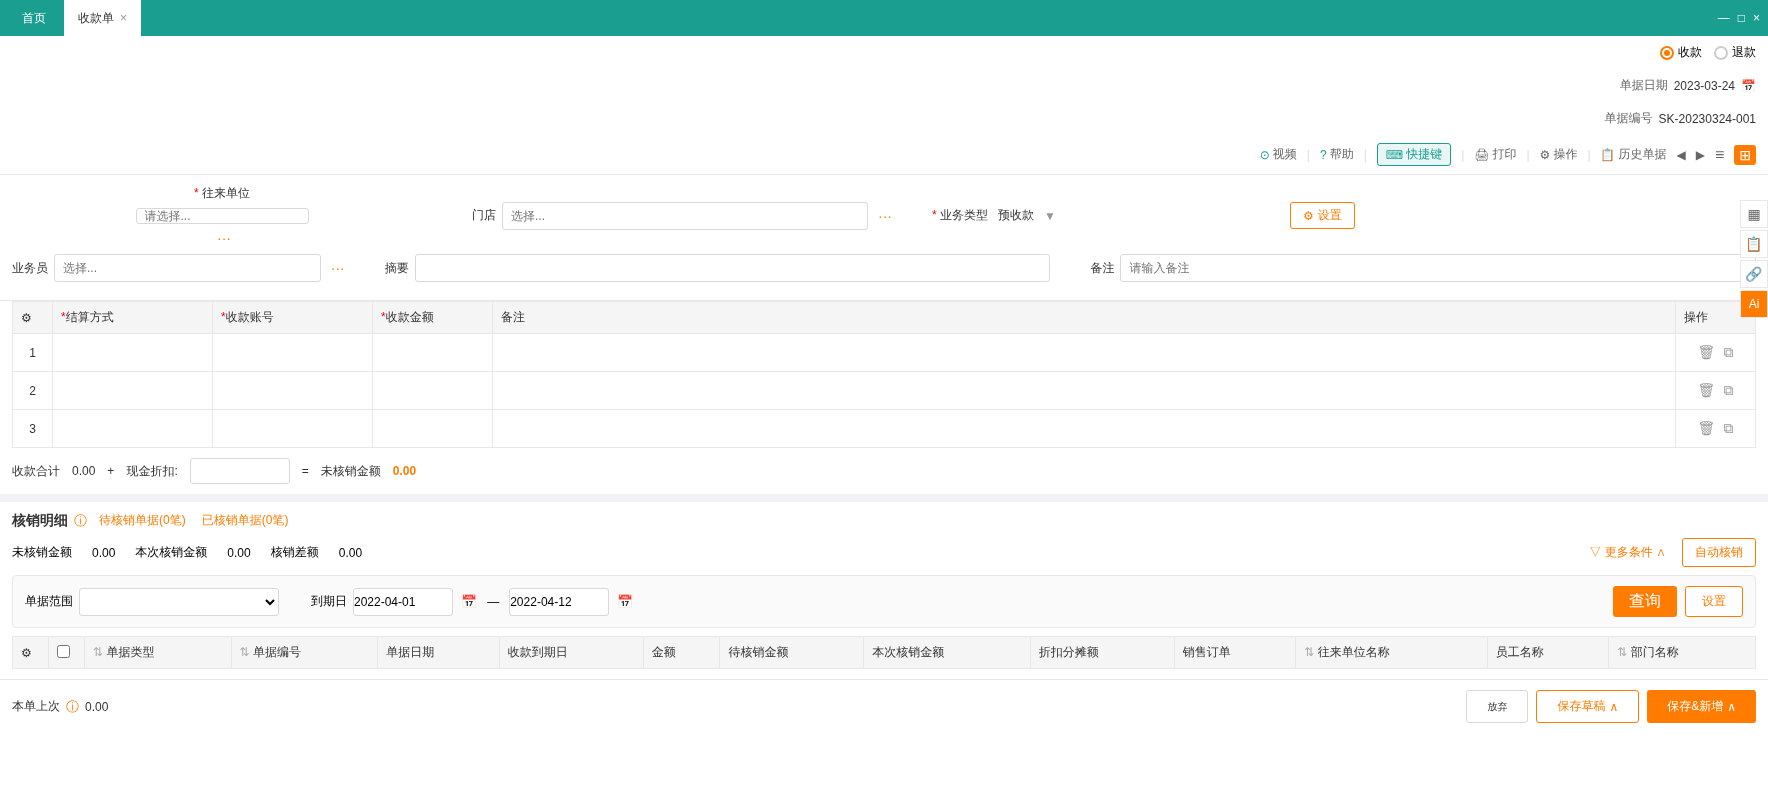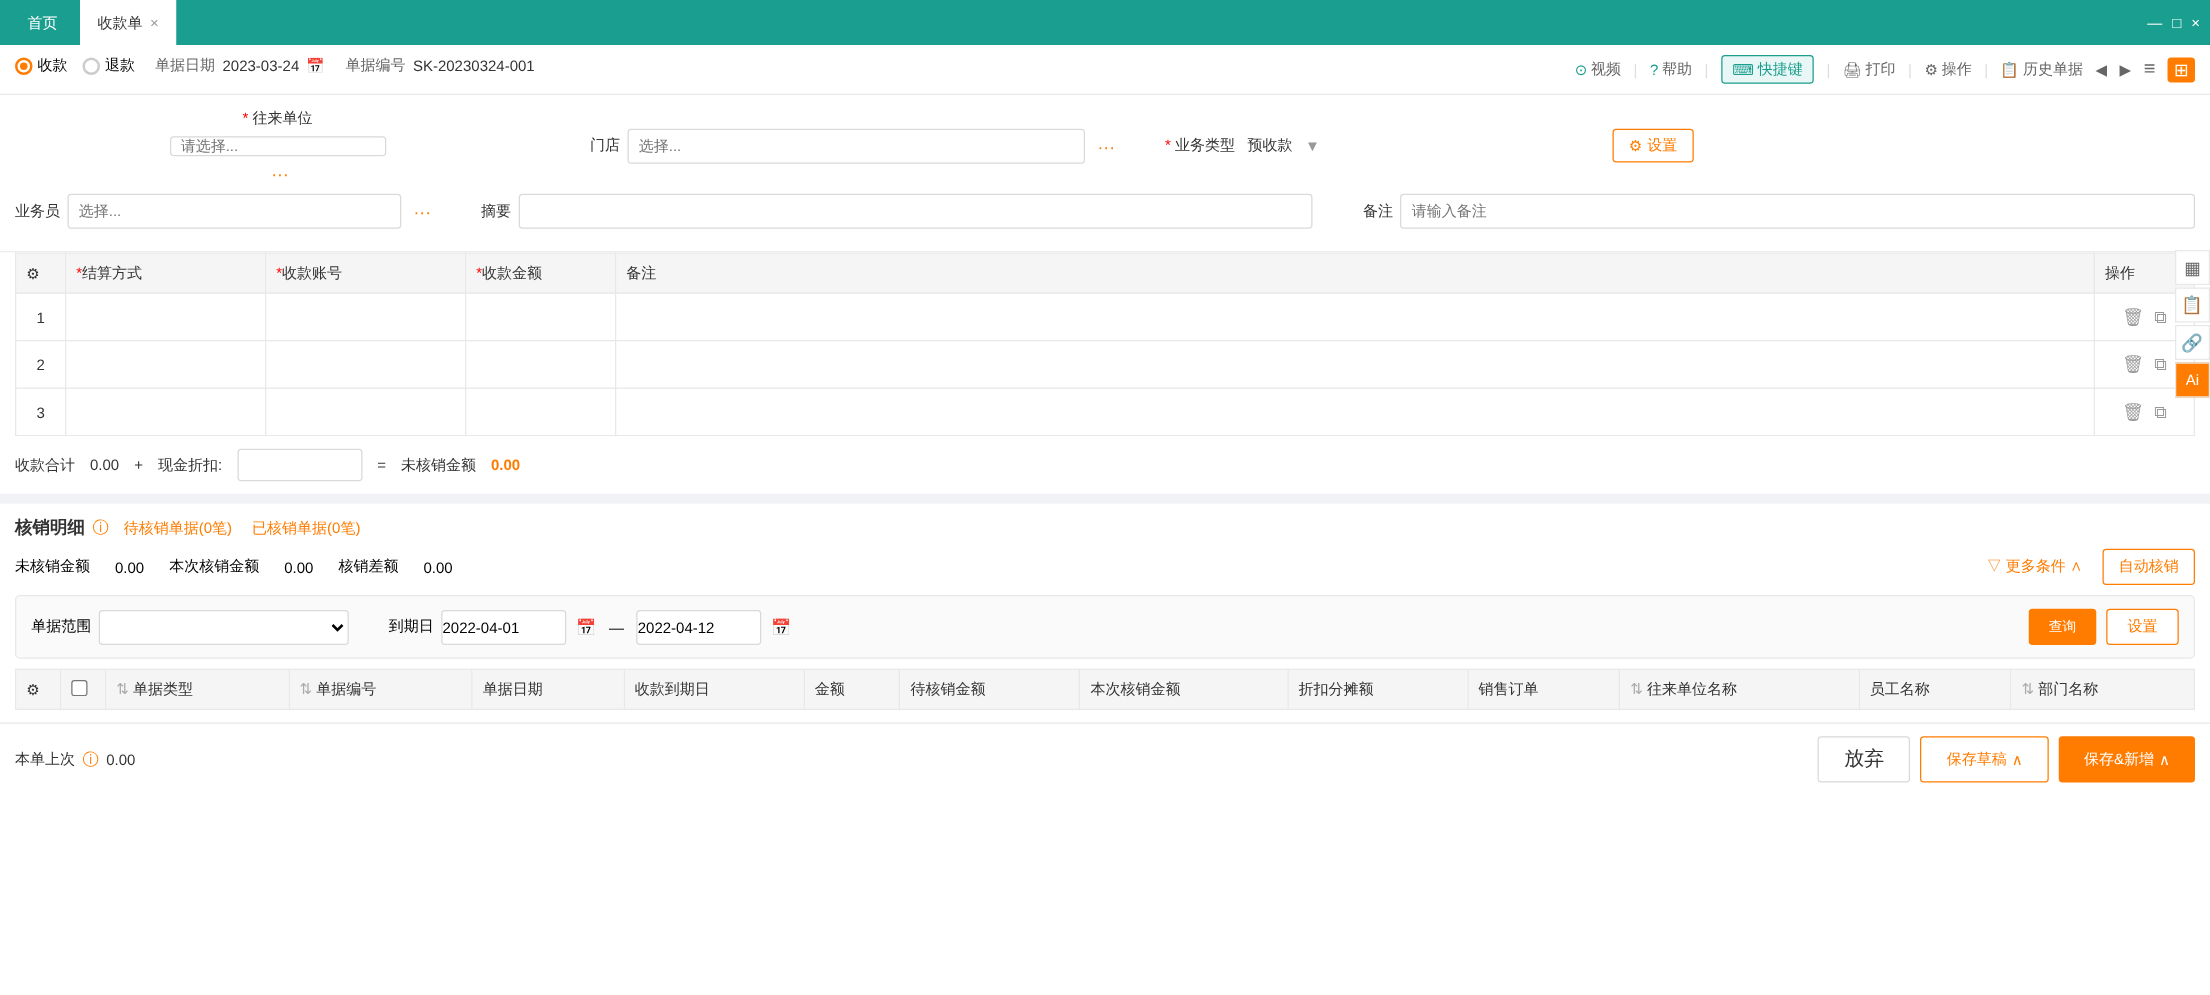--- a/index.html
+++ b/index.html
@@ -52,25 +52,26 @@
       background: #fff;
       margin: 0;
       height: calc(796px - 36px);
       overflow-y: auto;
       overflow-x: hidden;
     }
 
     
     .header-toolbar {
       display: flex;
-      align-items: flex-start;
+      align-items: flex-end;
       padding: 8px 12px;
       background: #fff;
       border-bottom: 1px solid #e8e8e8;
       gap: 16px;
+      flex-direction: column;
     }
     .radio-group {
       display: flex;
       align-items: center;
       gap: 12px;
     }
     .radio-item {
       display: flex;
       align-items: center;
       gap: 4px;
@@ -324,21 +325,21 @@
       display: flex;
       gap: 8px;
     }
     .btn-query {
       background: #ff7c00;
       color: #fff;
       border: none;
       padding: 5px 16px;
       border-radius: 3px;
       cursor: pointer;
-      font-size: 11px;
+      font-size: 16px;
     }
     .btn-setting {
       background: #fff;
       color: #ff7c00;
       border: 1px solid #ff7c00;
       padding: 5px 16px;
       border-radius: 3px;
       cursor: pointer;
       font-size: 12px;
     }
@@ -389,21 +390,21 @@
     }
     .footer-bar .left { display: flex; align-items: center; gap: 6px; color: #333; font-size: 12px; }
     .footer-bar .right { margin-left: auto; display: flex; gap: 8px; }
     .btn-abandon {
       background: #fff;
       color: #333;
       border: 1px solid #d9d9d9;
       padding: 7px 20px;
       border-radius: 3px;
       cursor: pointer;
-      font-size: 16px;
+      font-size: 10px;
     }
     .btn-draft {
       background: #fff;
       color: #ff7c00;
       border: 1px solid #ff7c00;
       padding: 7px 20px;
       border-radius: 3px;
       cursor: pointer;
       font-size: 13px;
       display: flex;
@@ -442,21 +443,20 @@
       align-items: center;
       justify-content: center;
       cursor: pointer;
       color: #666;
       font-size: 14px;
     }
     .float-btn.active { background: #ff7c00; color: #fff; }
 
     .verify-top-row {
       display: flex;
-      align-items: center;
       margin-bottom: 8px;
     }
     .verify-stats-row {
       display: flex;
       align-items: center;
       gap: 20px;
       margin-bottom: 8px;
       font-size: 12px;
     }
 

